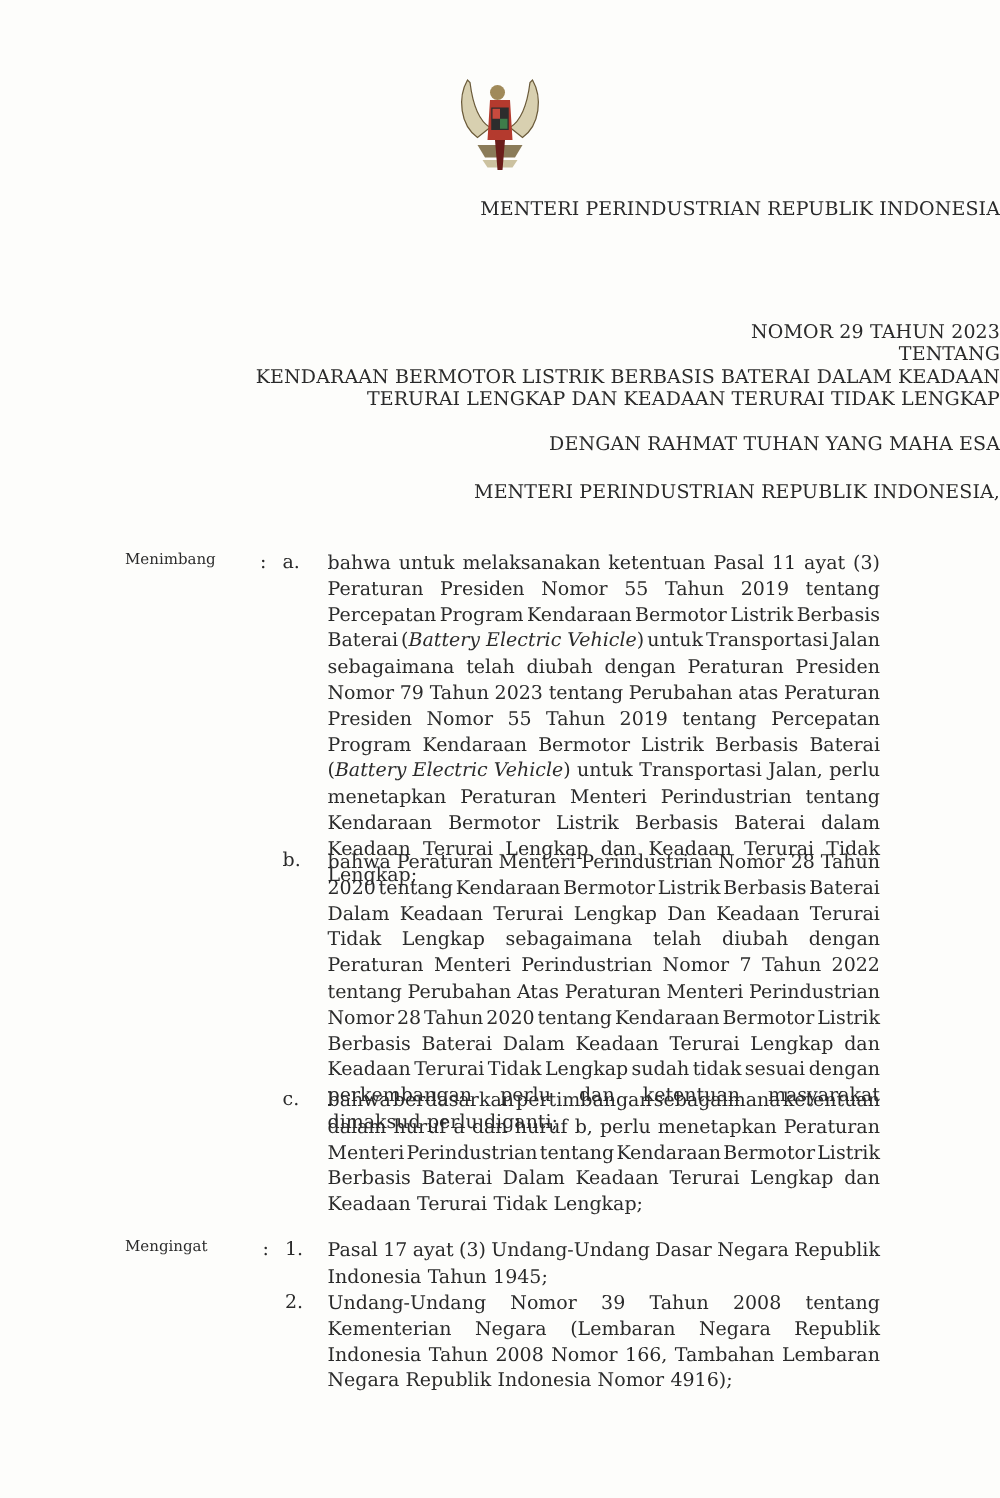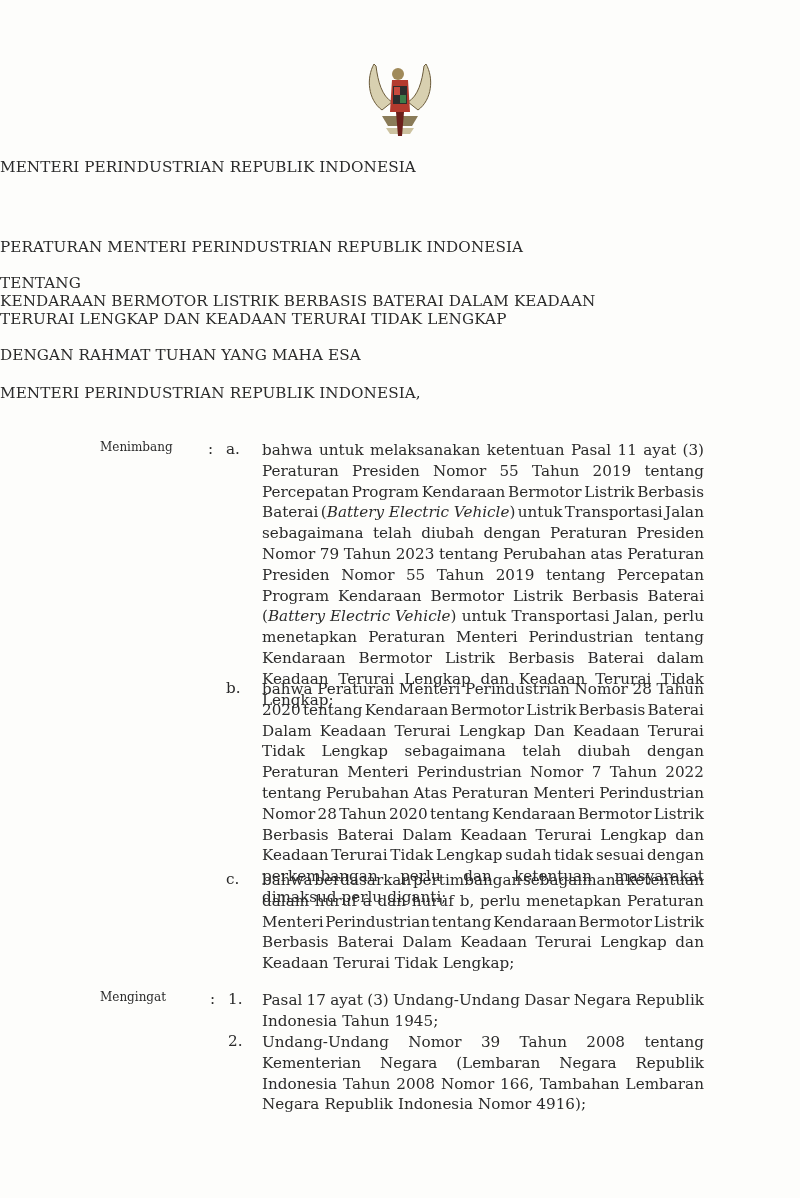--- a/index.html
+++ b/index.html
@@ -2,21 +2,21 @@
 <html><head>
 <meta charset="utf-8">
 <style>
   html, body { margin: 0; padding: 0; }
   body {
     width: 800px; height: 1198px; background: #fdfdfb; position: relative; overflow: hidden;
     font-family: "DejaVu Serif", "Liberation Serif", serif; color: #2a2a2a;
   }
   .page { position: absolute; left: 0; top: 0; width: 800px; height: 1198px; }
   .emblem { position: absolute; left: 362px; top: 56px; width: 76px; height: 86px; }
-  .center { position: absolute; left: 0; width: 800px; text-align: left; font-size: 15.2px; letter-spacing: 0.1px; white-space: nowrap; }
+  .center { position: absolute; left: 0; width: 800px; text-align: right; font-size: 15.2px; letter-spacing: 0.1px; white-space: nowrap; }
   .label { position: absolute; left: 100px; font-size: 12px; }
   .colon { position: absolute; font-size: 15.2px; }
   .marker { position: absolute; font-size: 15.2px; }
   .para { position: absolute; left: 262px; width: 442px; font-size: 15.2px; line-height: 20.8px; text-align: justify; }
   .jl { display: flex; justify-content: space-between; white-space: nowrap; }
   .jl.last { justify-content: flex-start; gap: 5px; align-items: center; }
   em { font-style: italic; }
 </style>
 </head>
 <body>
@@ -31,21 +31,21 @@
     <rect x="31" y="30" width="14" height="18" fill="#2d2d2d"></rect>
     <rect x="32" y="31" width="6" height="8" fill="#c94a3e"></rect>
     <rect x="38" y="39" width="6" height="8" fill="#3e7d4a"></rect>
     <path d="M20 60 L56 60 L50 70 L26 70 Z" fill="#8a7b58"></path>
     <path d="M24 72 L52 72 L48 78 L28 78 Z" fill="#ccc2a0"></path>
     <path d="M34 56 L42 56 L40 80 L36 80 Z" fill="#6b1e1a"></path>
   </svg>
 
   <div class="center" style="top:158px;">MENTERI PERINDUSTRIAN REPUBLIK INDONESIA</div>
 
-  <div class="center" style="top:238px;">PERATURAN MENTERI PERINDUSTRIAN REPUBLIK INDONESIA</div>
+  <div class="center" style="top:256px;">NOMOR 29  TAHUN 2023</div>
   <div class="center" style="top:274px;">TENTANG</div>
   <div class="center" style="top:292px;">KENDARAAN BERMOTOR LISTRIK BERBASIS BATERAI DALAM KEADAAN</div>
   <div class="center" style="top:310px;">TERURAI LENGKAP DAN KEADAAN TERURAI TIDAK LENGKAP</div>
 
   <div class="center" style="top:346px;">DENGAN RAHMAT TUHAN YANG MAHA ESA</div>
   <div class="center" style="top:384px;">MENTERI PERINDUSTRIAN REPUBLIK INDONESIA,</div>
 
   <div class="label" style="top:440px;">Menimbang</div>
   <div class="colon" style="left:208px; top:440px;">:</div>
 

